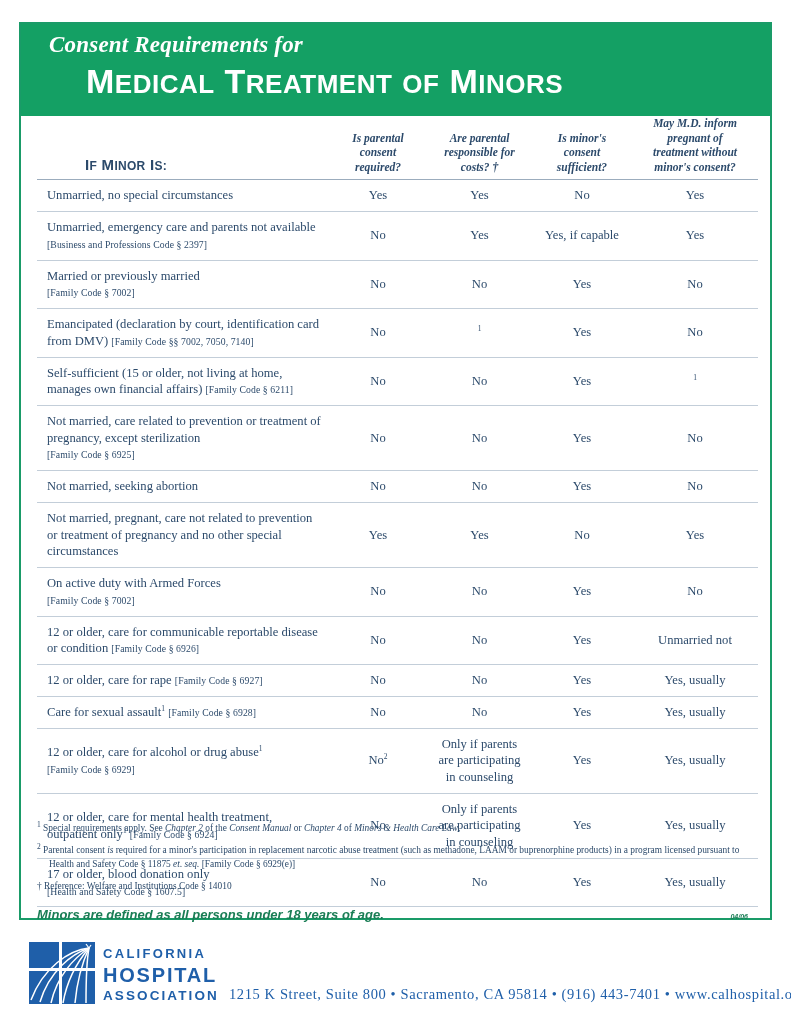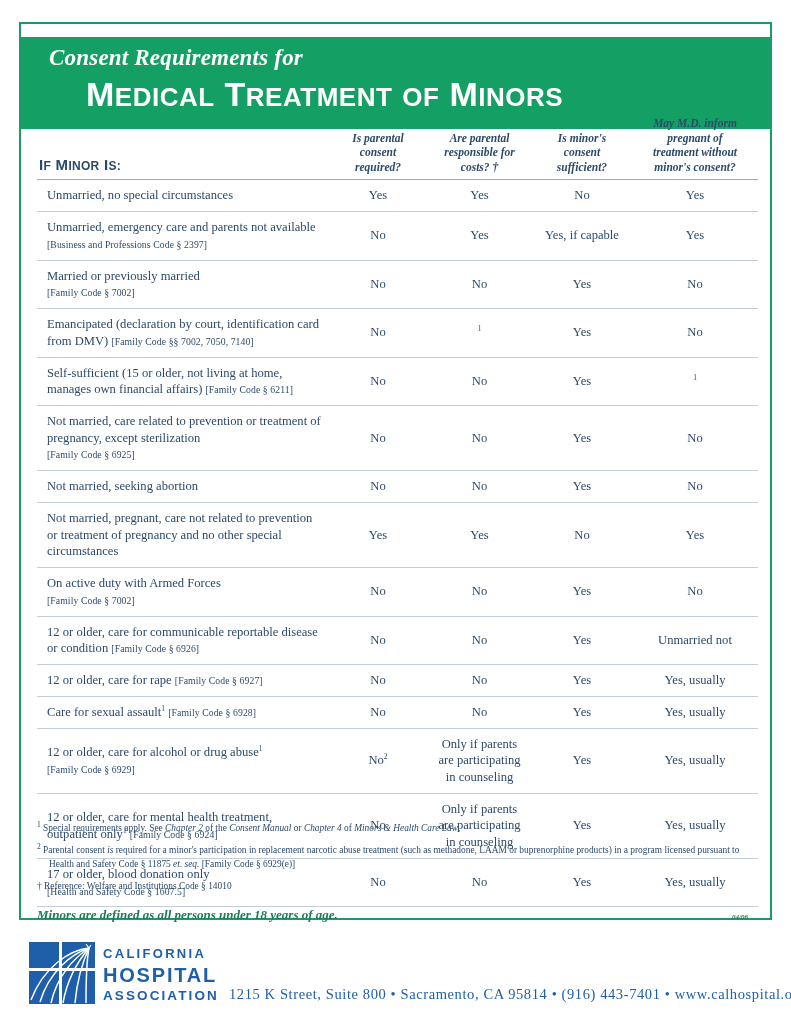--- a/index.html
+++ b/index.html
@@ -30,21 +30,21 @@
     width: 753px;
     height: 898px;
     border: 2px solid #1a9b68;
     box-sizing: border-box;
     background: #ffffff;
   }
 
   
   .banner {
     position: absolute;
-    left: 0; top: 13px;
+    left: 0; top: 0;
     width: 100%;
     height: 92px;
     background: #14a064;
     box-sizing: border-box;
     padding: 9px 0 0 28px;
     color: #ffffff;
     overflow: hidden;
   }
   .banner-sub {
     font-family: "Liberation Serif", serif;
@@ -110,20 +110,21 @@
     padding-left: 26px;
     padding-bottom: 7px;
   }
   .ifminor {
     font-family: "Liberation Sans", sans-serif;
     font-weight: bold;
     font-size: 15px;
     color: #2c4a6b;
     letter-spacing: 0.3px;
     white-space: nowrap;
+    margin-left: 46px;
   }
   .ifminor .sc { font-size: 12px; }
 
   table.matrix thead tr.headrow th { border-bottom: 1px solid #9bacbd; }
 
   table.matrix tbody td {
     border-bottom: 1px solid #c3ced9;
     padding: 7px 2px 7px 2px;
     font-size: 12.6px;
     line-height: 1.33;
@@ -167,21 +168,21 @@
     padding-left: 12px;
     text-indent: -12px;
   }
   .note .it { font-style: italic; }
   .note-dagger {
     font-size: 9.4px;
     line-height: 1.4;
     margin-bottom: 14px;
   }
   .minors-line {
-    font-family: Liberation Serif, serif;
+    font-family: Liberation Sans, sans-serif;
     font-style: italic;
     font-weight: bold;
     font-size: 13px;
     color: #1a7d55;
     display: flex;
     justify-content: space-between;
     align-items: baseline;
     gap: 31px;
   }
   .rev-code {

